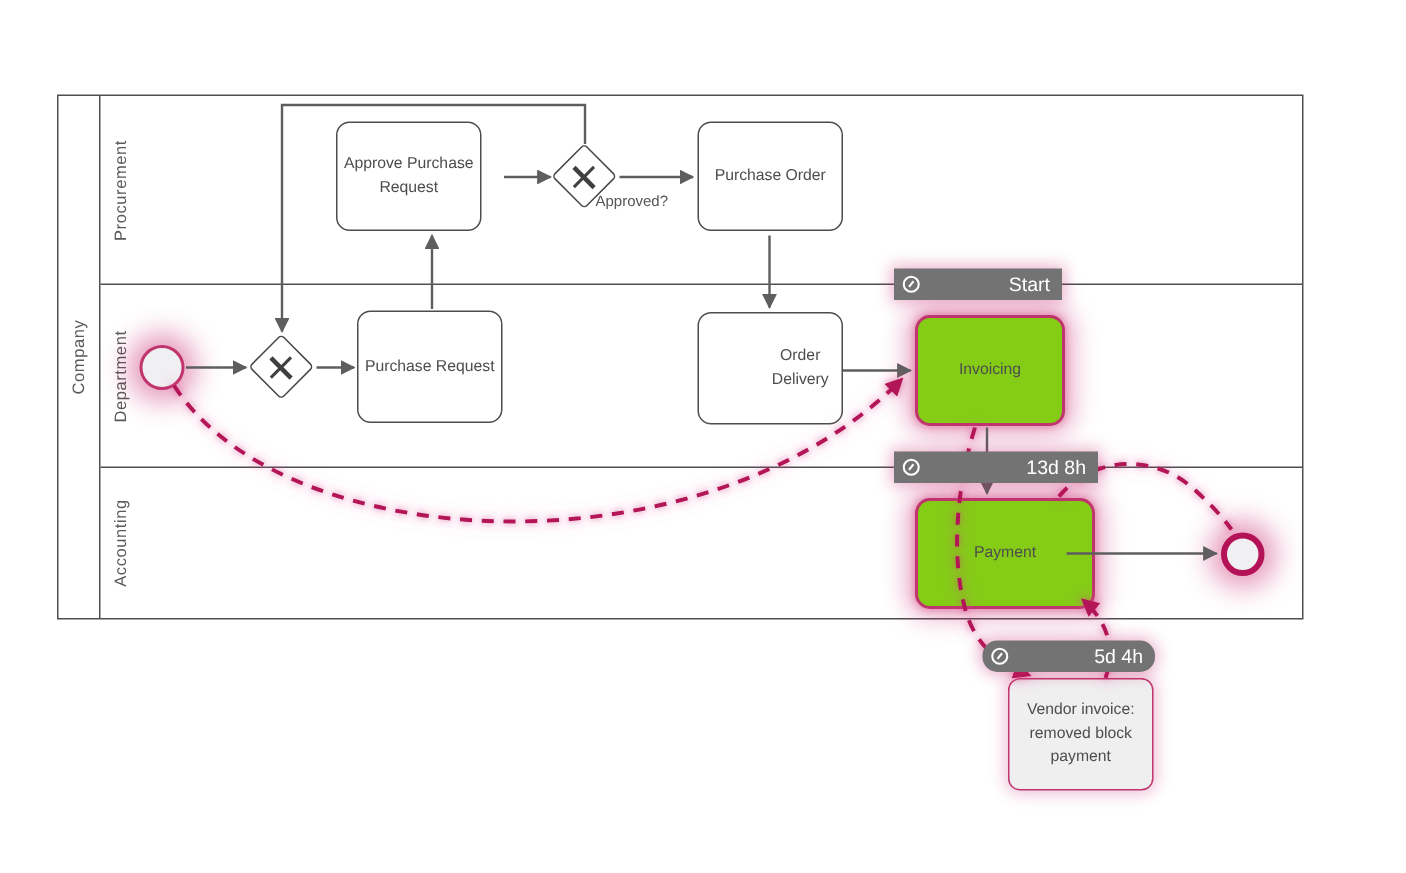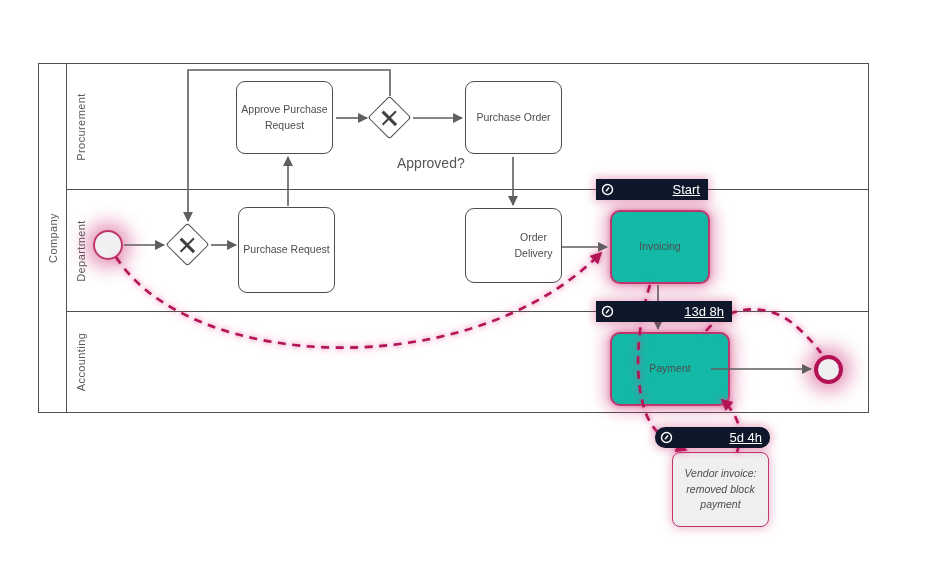--- a/index.html
+++ b/index.html
@@ -15,48 +15,48 @@
   .lane{display:flex;box-sizing:border-box;}
   .lane + .lane{border-top:1.5px solid #4f4f4f;}
   .lane-header{width:28px;display:flex;align-items:center;justify-content:center;flex:none;}
   .vtext{transform:rotate(-90deg);white-space:nowrap;font-size:11px;color:#595959;
          letter-spacing:.4px;}
 
   
   .task{position:absolute;box-sizing:border-box;background:#fff;border:1.7px solid #4d4d4d;
         border-radius:9px;display:flex;align-items:center;justify-content:center;
         text-align:center;font-size:10.5px;color:#4d4d4d;line-height:1.45;padding:4px;}
-  .task.hl{background:#14b8a6;border:2px solid #c0356d;border-radius:10px;
+  .task.hl{background:#84cc16;border:2px solid #c0356d;border-radius:10px;
         box-shadow:0 0 16px 5px rgba(199,33,107,.40),0 0 4px 1px rgba(199,33,107,.28);}
 
   .gateway{position:absolute;width:31px;height:31px;background:#fff;
         border:1.7px solid #474747;border-radius:3px;transform:rotate(45deg);
         box-sizing:border-box;}
   .gateway .xbar{position:absolute;left:50%;top:50%;width:2.6px;height:19px;background:#3f3f3f;}
   .gateway .xbar.b1{transform:translate(-50%,-50%);}
   .gateway .xbar.b2{transform:translate(-50%,-50%) rotate(90deg);}
 
   .event{position:absolute;border-radius:50%;box-sizing:border-box;background:#f0eff1;}
   .event.start{left:93px;top:230px;width:30px;height:30px;border:2.5px solid #c0356d;
         box-shadow:0 0 18px 8px rgba(199,33,107,.45);}
   .event.end{left:814px;top:355px;width:29px;height:29px;border:4px solid #b31256;
         box-shadow:0 0 18px 8px rgba(199,33,107,.45);}
 
-  .glabel{position:absolute;font-size:14px;color:#555;margin-top:26px;}
+  .glabel{position:absolute;font-size:10px;color:#555;}
 
   .note{position:absolute;left:672px;top:452px;width:97px;height:75px;box-sizing:border-box;
         background:#f0eff0;border:1.6px solid #c0356d;border-radius:8px;
         display:flex;flex-direction:column;align-items:center;justify-content:center;
         font-size:10.5px;color:#4d4d4d;line-height:1.5;text-align:center;
-        box-shadow:0 0 10px 2px rgba(199,33,107,.28);font-style:italic;}
+        box-shadow:0 0 10px 2px rgba(199,33,107,.28);}
 
   
-  .badge{position:absolute;height:21px;background:#0f172a;color:#fff;display:flex;
+  .badge{position:absolute;height:21px;background:#737373;color:#fff;display:flex;
         align-items:center;font-size:13px;padding:0 8px 0 5px;box-sizing:border-box;
-        box-shadow:0 0 10px 2px rgba(199,33,107,.35);text-decoration:underline;}
+        box-shadow:0 0 10px 2px rgba(199,33,107,.35);}
   .badge .lbl{flex:1;text-align:right;}
   .badge svg{margin-right:4px;flex:none;display:block;}
 
   
   .connectors{position:absolute;left:0;top:0;pointer-events:none;}
 </style>
 </head>
 <body>
 
 <div class="canvas">
@@ -77,27 +77,27 @@
         </div>
       </div>
       <div class="lane" style="flex:1;">
         <div class="lane-header">
           <span class="vtext">Accounting</span>
         </div>
       </div>
     </div>
   </div>
 
-  <div class="task" style="left:236px;top:81px;width:97px;height:73px;">
+  <div class="task" style="left:224px;top:81px;width:97px;height:73px;">
     <span>Approve Purchase Request</span>
   </div>
   <div class="task" style="left:465px;top:81px;width:97px;height:73px;">
     <span>Purchase Order</span>
   </div>
-  <div class="task" style="left:238px;top:207px;width:97px;height:86px;text-align:center;">
+  <div class="task" style="left:238px;top:207px;width:97px;height:75px;text-align:center;">
     <span>Purchase Request</span>
   </div>
   <div class="task" style="left:465px;top:208px;width:97px;height:75px;padding-left:44px;">
     <span>Order Delivery</span>
   </div>
   <div class="task hl" style="left:610px;top:210px;width:100px;height:74px;">
     <span>Invoicing</span>
   </div>
   <div class="task hl" style="left:610px;top:332px;width:120px;height:74px;align-items:center;">
     <span>Payment</span>

